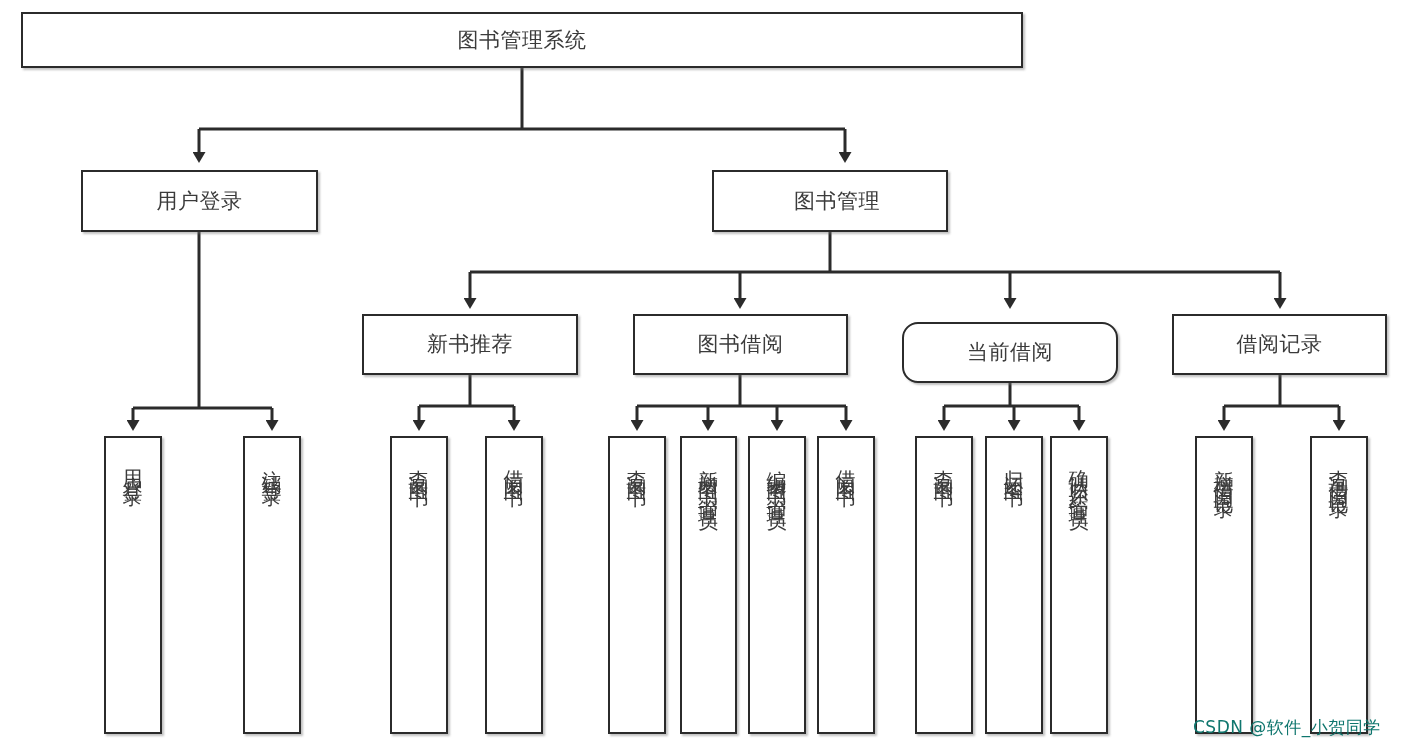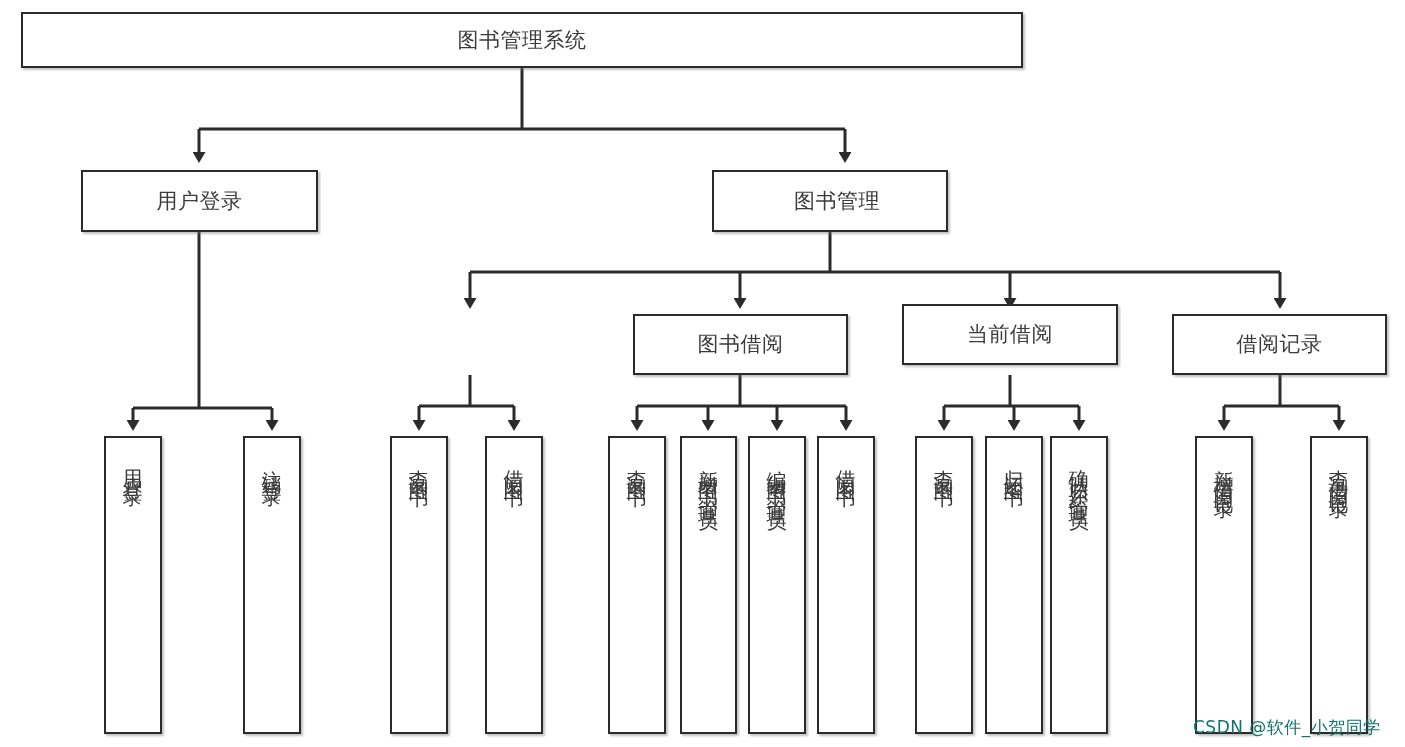--- a/index.html
+++ b/index.html
@@ -133,24 +133,27 @@
     <span class="node-label">图书管理系统</span>
   </div>
 
   <div class="node-box" style="left:81px; top:170px; width:237px; height:62px;">
     <span class="node-label">用户登录</span>
   </div>
   <div class="node-box" style="left:712px; top:170px; width:236px; height:62px;padding-left:14px;">
     <span class="node-label">图书管理</span>
   </div>
 
+  <div class="node-box" style="left:362px; top:314px; width:216px; height:61px;">
+    <span class="node-label">新书推荐</span>
+  </div>
   <div class="node-box" style="left:633px; top:314px; width:215px; height:61px;">
     <span class="node-label">图书借阅</span>
   </div>
-  <div class="node-box" style="left:902px; top:304px; width:216px; height:61px;">
+  <div class="node-box" style="left:902px; top:322px; width:216px; height:61px;border-radius:16px;">
     <span class="node-label">当前借阅</span>
   </div>
   <div class="node-box" style="left:1172px; top:314px; width:215px; height:61px;">
     <span class="node-label">借阅记录</span>
   </div>
 
   <div class="node-box vertical" style="left:104px; top:436px; width:58px; height:298px;">
     <span class="node-label">用户登录</span>
   </div>
   <div class="node-box vertical" style="left:243px; top:436px; width:58px; height:298px;">

